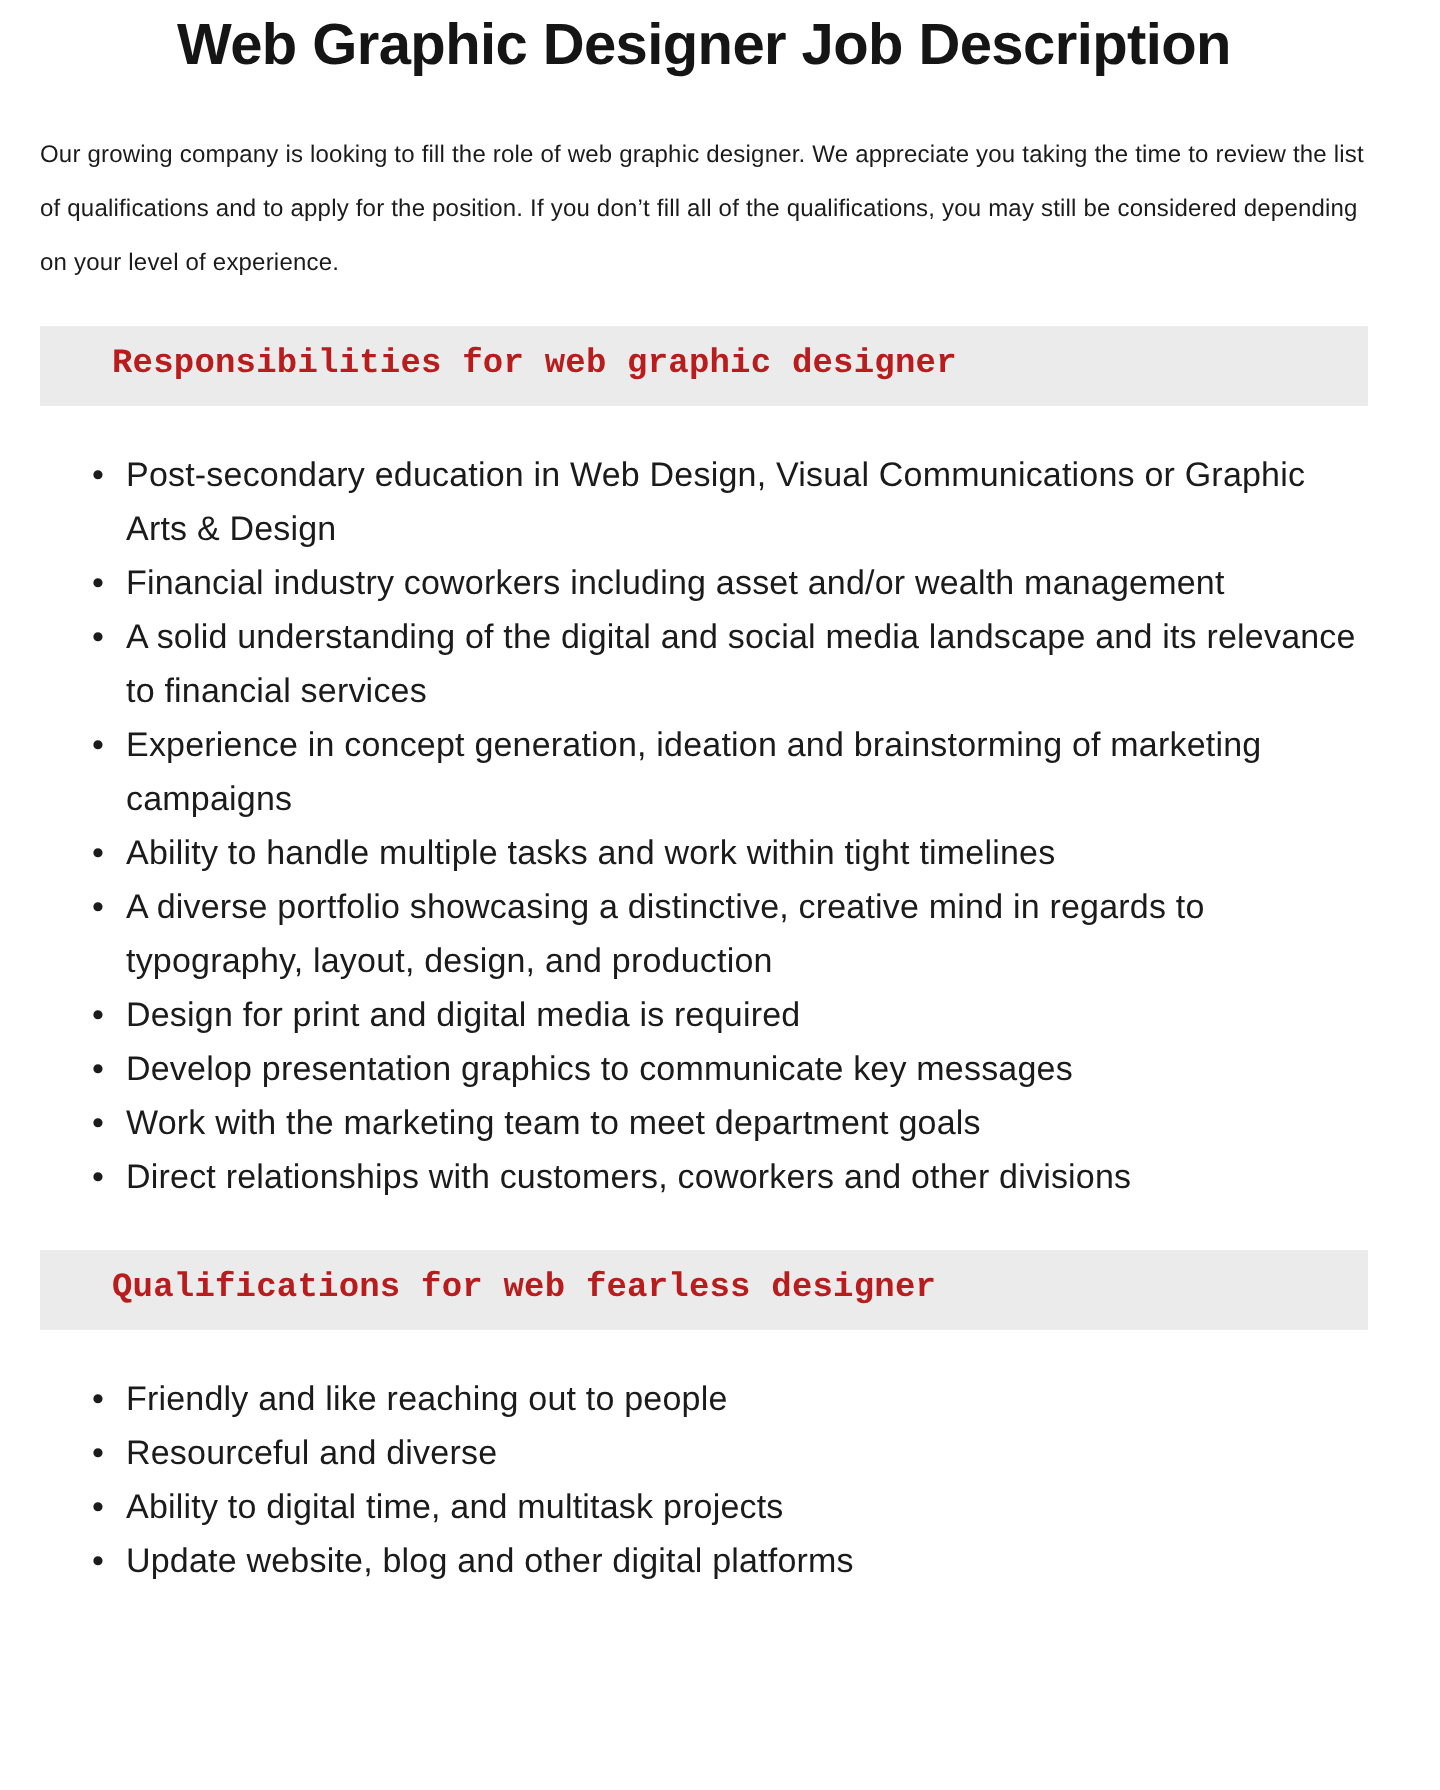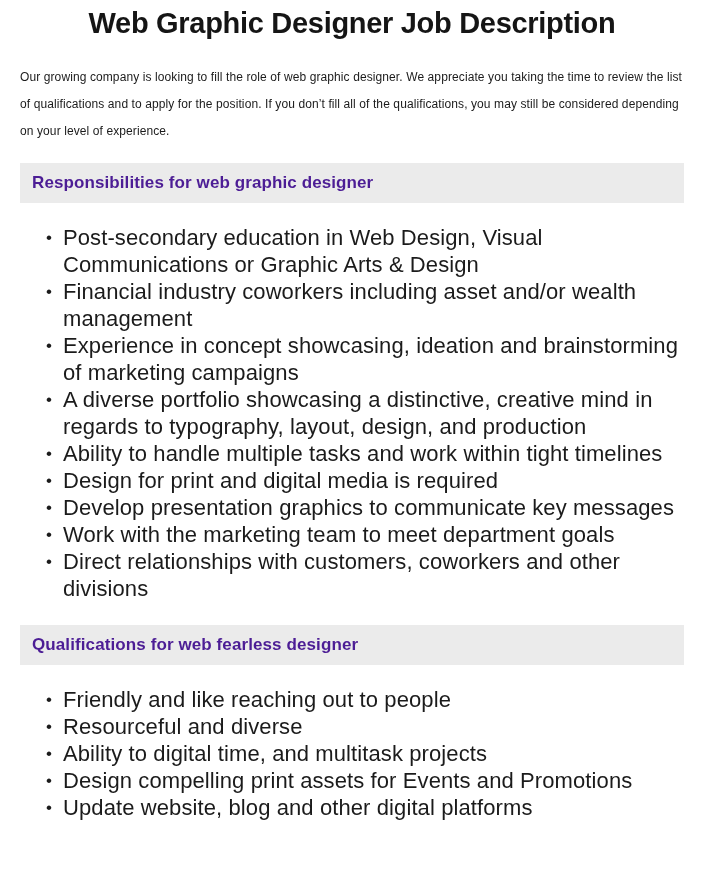--- a/index.html
+++ b/index.html
@@ -33,29 +33,30 @@
     font-size: 12px;
     line-height: 27px;
     margin: 0 0 18px 0;
     letter-spacing: 0.1px;
   }
   .section-bar {
     background: #ebebeb;
     font-size: 17px;
     line-height: 20px;
     font-weight: bold;
-    padding: 10px 12px;
+    padding: 10px 36px;
     letter-spacing: 0.1px;
-    color: #4c1d95;
+    color: #b91c1c;
+    font-family: Liberation Mono, monospace;
   }
   ul.bullet-list {
     list-style: none;
     margin: 21px 0 23px 0;
     padding: 0 0 0 43px;
-    font-size: 22px;
+    font-size: 17px;
     line-height: 27px;
     letter-spacing: 0.1px;
   }
   ul.bullet-list li {
     position: relative;
     margin: 0;
     padding: 0;
   }
   ul.bullet-list li::before {
     content: "\2022";
@@ -73,34 +74,34 @@
 
   <h1 class="page-title">Web Graphic Designer Job Description</h1>
 
   <p class="intro">Our growing company is looking to fill the role of web graphic designer. We appreciate you taking the time to review the list of qualifications and to apply for the position. If you don’t fill all of the qualifications, you may still be considered depending on your level of experience.</p>
 
   <section>
     <div class="section-bar">Responsibilities for web graphic designer</div>
     <ul class="bullet-list">
         <li>Post-secondary education in Web Design, Visual Communications or Graphic Arts &amp; Design</li>
         <li>Financial industry coworkers including asset and/or wealth management</li>
-        <li>Experience in concept showcasing, ideation and brainstorming of marketing campaigns</li>
+        <li>A solid understanding of the digital and social media landscape and its relevance to financial services</li>
+        <li>Experience in concept generation, ideation and brainstorming of marketing campaigns</li>
+        <li>Ability to handle multiple tasks and work within tight timelines</li>
         <li>A diverse portfolio showcasing a distinctive, creative mind in regards to typography, layout, design, and production</li>
-        <li>Ability to handle multiple tasks and work within tight timelines</li>
         <li>Design for print and digital media is required</li>
         <li>Develop presentation graphics to communicate key messages</li>
         <li>Work with the marketing team to meet department goals</li>
         <li>Direct relationships with customers, coworkers and other divisions</li>
       </ul>
   </section>
 
   <section>
     <div class="section-bar">Qualifications for web fearless designer</div>
     <ul class="bullet-list">
         <li>Friendly and like reaching out to people</li>
         <li>Resourceful and diverse</li>
         <li>Ability to digital time, and multitask projects</li>
-        <li>Design compelling print assets for Events and Promotions</li>
         <li>Update website, blog and other digital platforms</li>
       </ul>
   </section>
 
 </div>
 
 </body></html>

